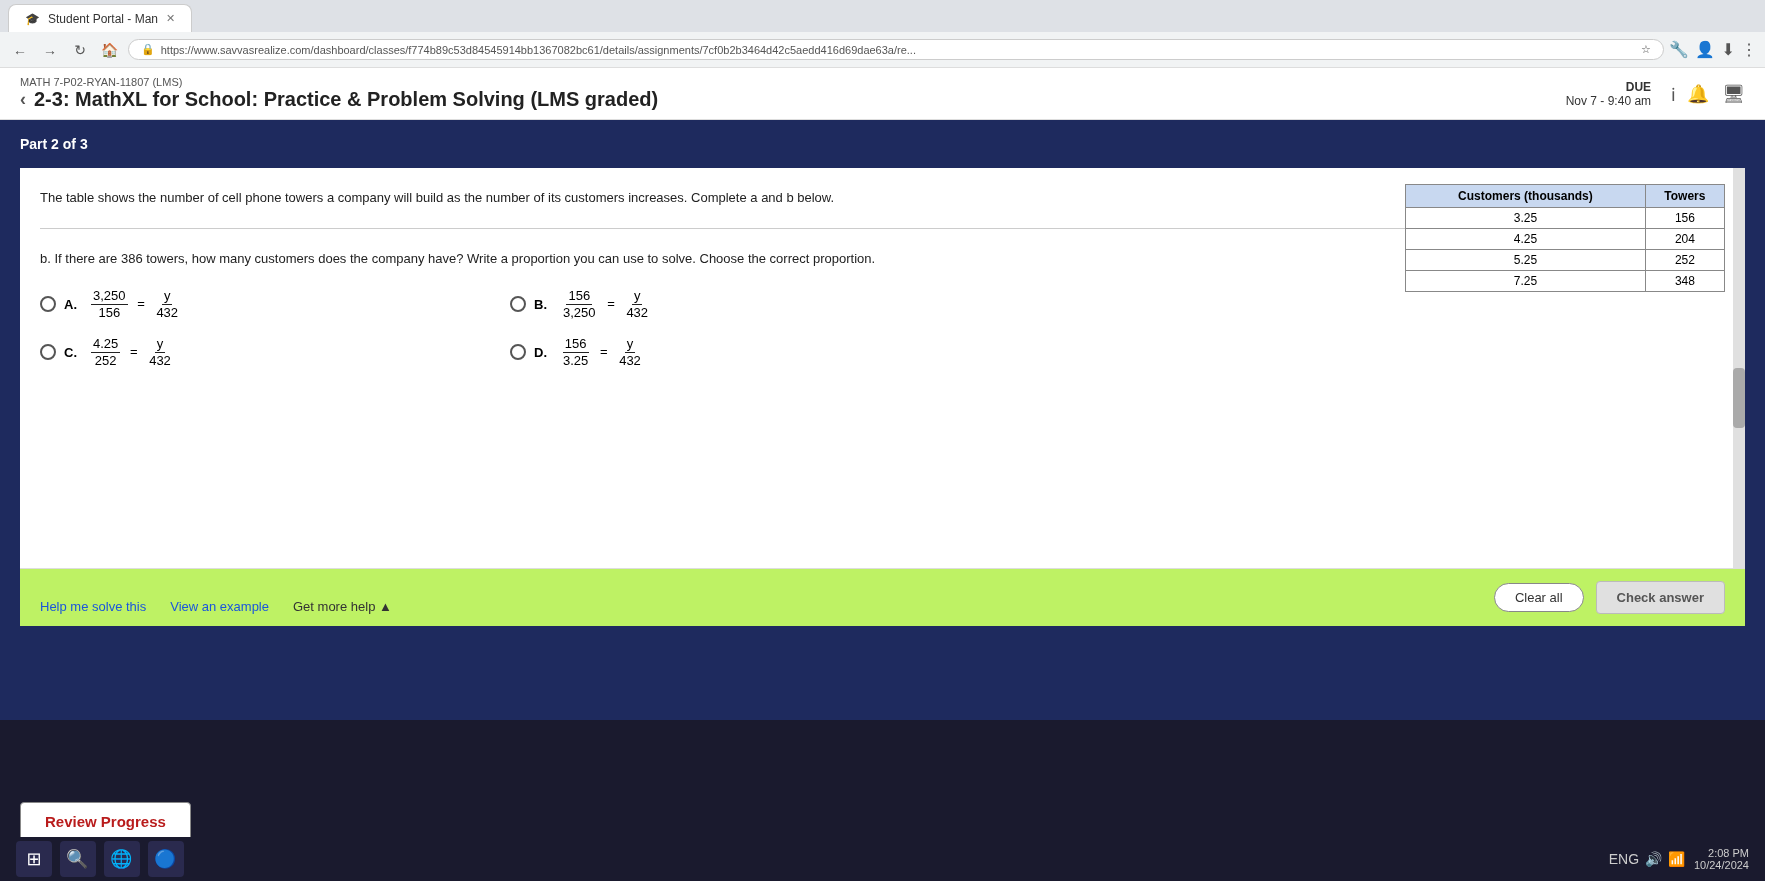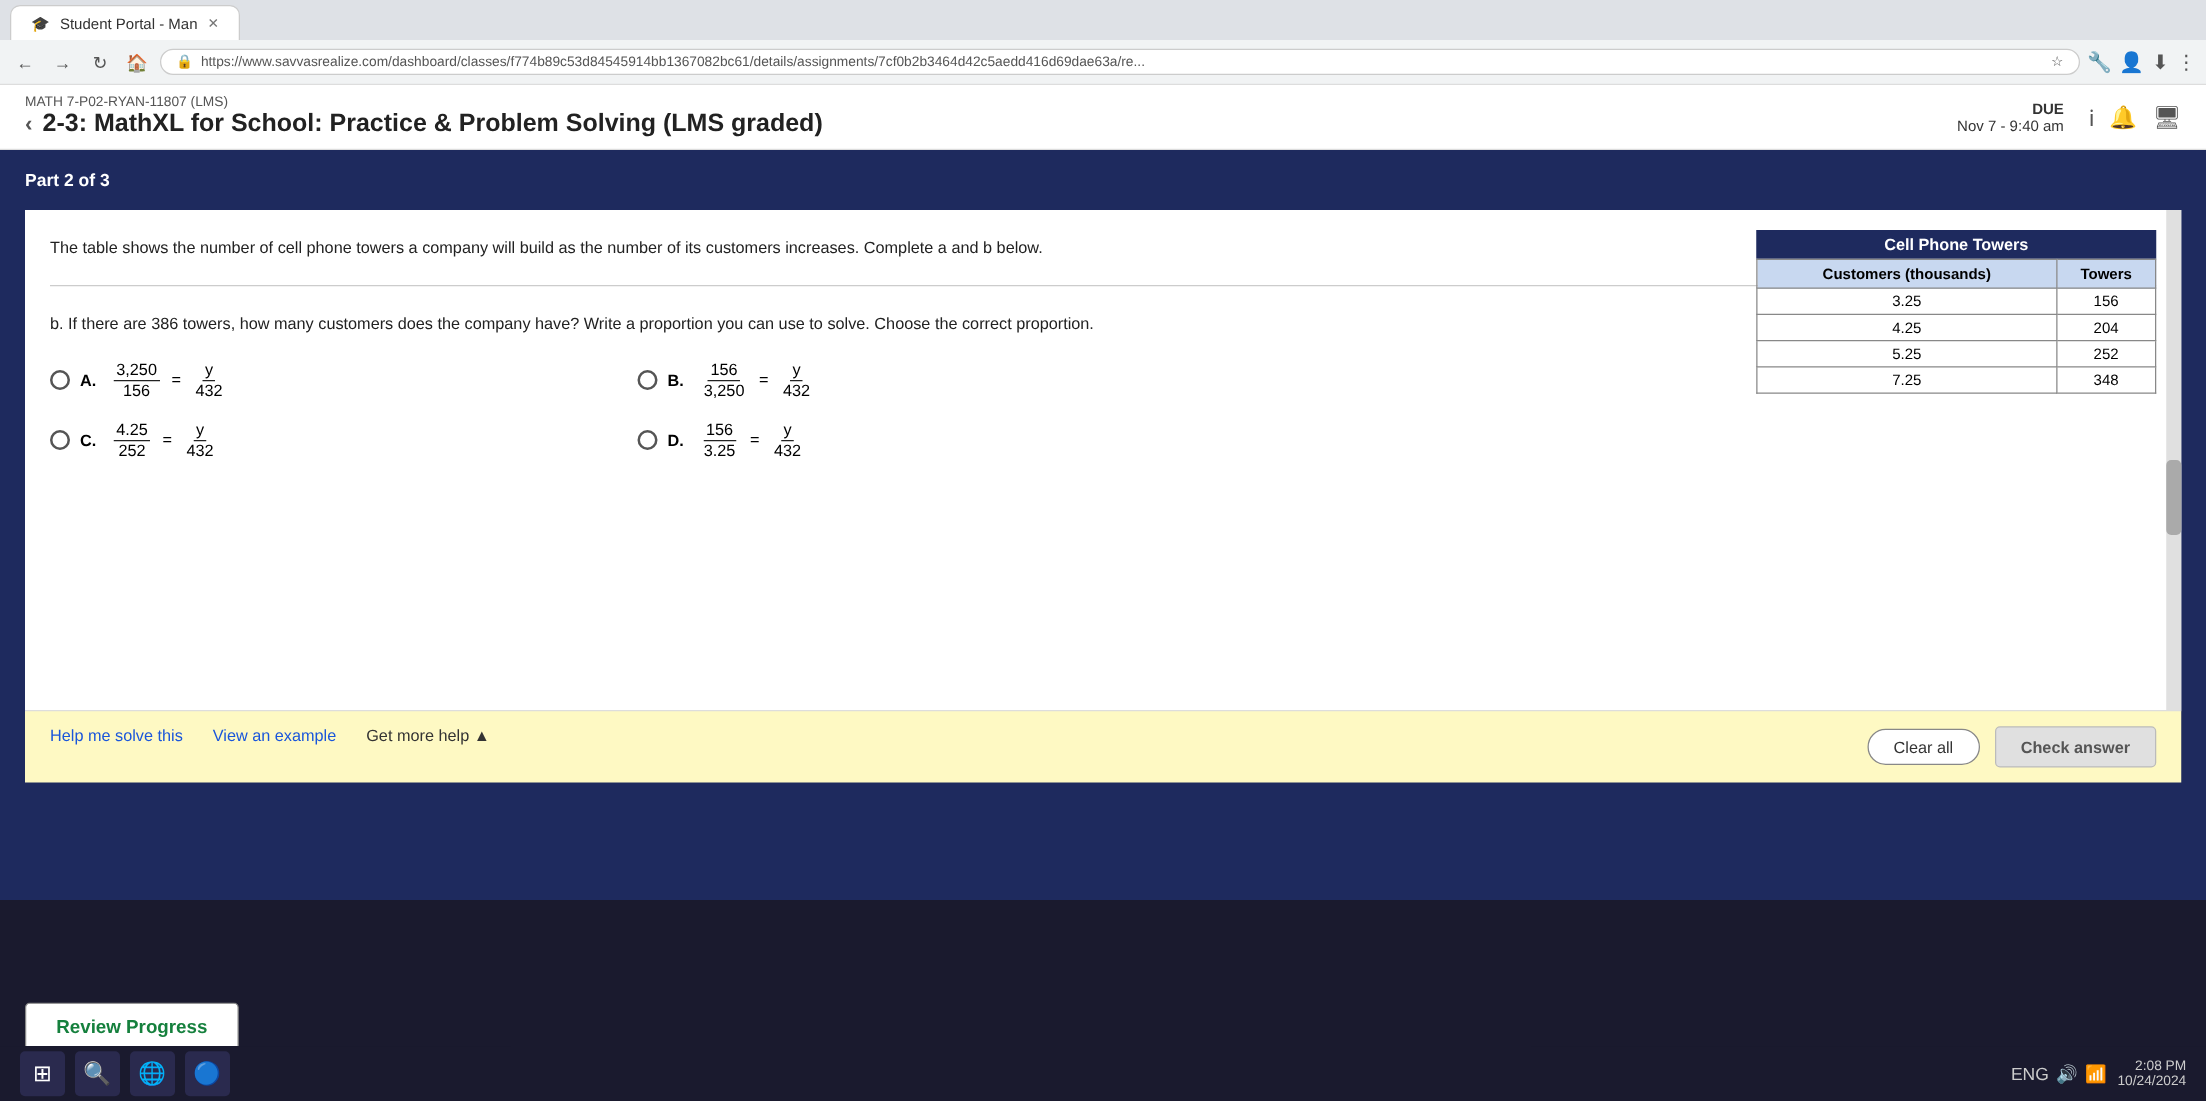--- a/index.html
+++ b/index.html
@@ -206,24 +206,24 @@
     }
     .fraction .denominator {
       padding: 0 2px;
       line-height: 1.2;
     }
     .equals-sign { margin: 0 4px; }
 
     
     .action-bar {
       display: flex;
-      align-items: flex-start;
+      align-items: flex-end;
       justify-content: space-between;
       padding: 12px 20px;
-      background: #fef9c3;
+      background: #bef264;
       border-top: 1px solid #ddd;
       gap: 23px;
     }
     .help-links { display: flex; gap: 24px; align-items: center; }
     .help-link {
       font-size: 13px;
       color: #1a56db;
       cursor: pointer;
       background: none;
       border: none;
@@ -291,21 +291,21 @@
       position: fixed;
       bottom: 40px;
       left: 20px;
       background: white;
       border: 1px solid #888;
       border-radius: 4px;
       padding: 10px 24px;
       font-size: 15px;
       font-weight: bold;
       cursor: pointer;
-      color: #15803d;
+      color: #b91c1c;
       z-index: 100;
     }
 
     
     .scroll-indicator {
       position: absolute;
       right: 0;
       top: 0;
       width: 12px;
       height: 100%;
@@ -404,21 +404,20 @@
   </div>
 </div>
 
 <div class="assignment-body">
   <div class="part-label">Part 2 of 3</div>
 
   <div class="content-area">
 
     <div class="towers-table-container">
       <table class="towers-table">
-        <caption>Cell Phone Towers</caption>
         <thead>
           <tr>
             <th>Customers (thousands)</th>
             <th>Towers</th>
           </tr>
         </thead>
         <tbody id="towers-tbody">
         <tr>
               <td>3.25</td>
               <td>156</td>

